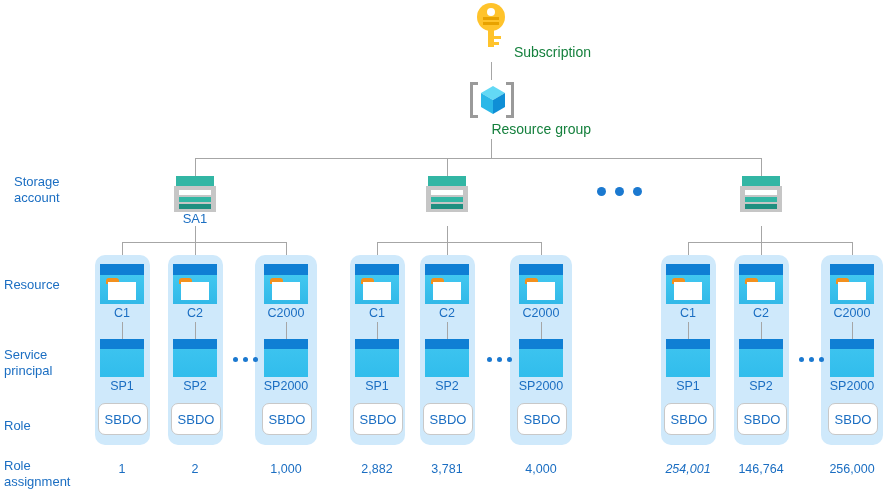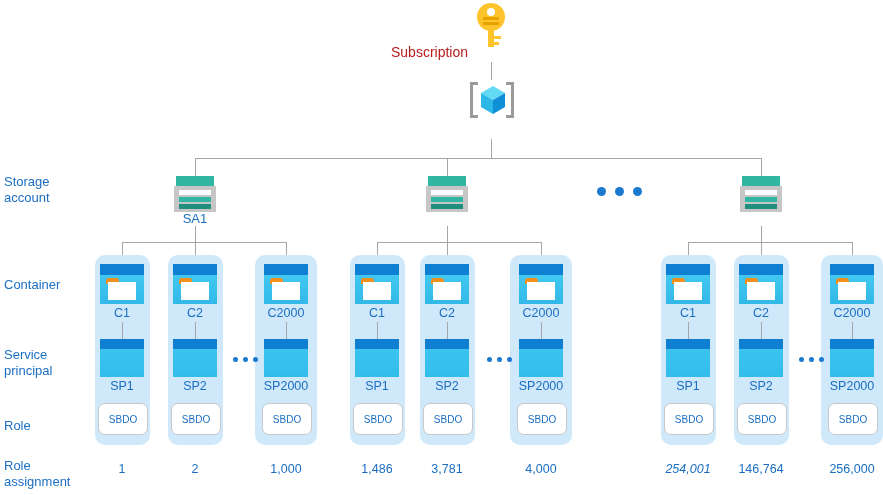--- a/index.html
+++ b/index.html
@@ -29,24 +29,24 @@
     white-space: pre-line;
   }
   .node-label {
     color: #1b6ec2;
     font-size: 13px;
     line-height: 15px;
     text-align: center;
     width: 120px;
   }
   .center-label {
-    color: #b91c1c;
+    color: #15803d;
     font-size: 14px;
     line-height: 16px;
-    text-align: left;
+    text-align: right;
     width: 200px;
   }
   .small-label {
     color: #1b6ec2;
     font-size: 12.5px;
     line-height: 15px;
     text-align: center;
     width: 90px;
   }
 
@@ -167,21 +167,21 @@
   }
 
   
   .sbdo {
     position: absolute;
     width: 48px; height: 30px;
     background: #ffffff;
     border: 1px solid #c8c8c8;
     border-radius: 7px;
     color: #1b6ec2;
-    font-size: 10px;
+    font-size: 13px;
     display: flex;
     align-items: center;
     justify-content: center;
   }
 
   
   .dots {
     position: absolute;
     display: flex;
     gap: 5px;
@@ -193,23 +193,23 @@
     background: #1b79d0;
   }
   .dots.big { gap: 9px; }
   .dots.big .dot { width: 9px; height: 9px; }
 </style>
 </head>
 <body>
 
 <div class="stage">
 
-  <div class="abs row-label" style="top:174px;">Storage
+  <div class="abs row-label" style="top:174px;margin-left:10px;">Storage
 account</div>
-  <div class="abs row-label" style="top:277px;">Container</div>
+  <div class="abs row-label" style="top:277px;">Resource</div>
   <div class="abs row-label" style="top:347px;">Service
 principal</div>
   <div class="abs row-label" style="top:418px;">Role</div>
   <div class="abs row-label" style="top:458px;">Role
 assignment</div>
 
   <div class="key-wrap" style="left:474px; top:3px;">
     <div class="key-bow"></div>
     <div class="key-hole"></div>
     <div class="key-slot" style="top:14px;"></div>
@@ -224,20 +224,21 @@
 
   <div class="rg-wrap" style="left:470px; top:80px;">
     <div class="rg-bracket l"></div>
     <div class="rg-bracket r"></div>
     <svg class="rg-cube" width="24" height="28" viewBox="0 0 24 28">
       <polygon points="12,0 24,7 12,14 0,7" fill="#63d9f5"></polygon>
       <polygon points="0,7 12,14 12,28 0,21" fill="#2bb8e8"></polygon>
       <polygon points="24,7 12,14 12,28 24,21" fill="#0f8fd6"></polygon>
     </svg>
   </div>
+  <div class="abs center-label" style="left:391px; top:121px;">Resource group</div>
 
   <div class="line-v" style="left:491px; top:139px; height:19px;"></div>
 
   <div class="line-h" style="left:195px; top:158px; width:566px;"></div>
 
   <div class="line-v" style="left:195px; top:158px; height:18px;"></div>
   <div class="line-v" style="left:447px; top:158px; height:18px;"></div>
   <div class="line-v" style="left:761px; top:158px; height:18px;"></div>
 
   <div class="dots big" style="left:597px; top:187px;">
@@ -344,21 +345,21 @@
       <div class="ct-page"></div>
   </div>
   <div class="abs small-label" style="left:332px; top:306px;">C1</div>
   <div class="line-v" style="left:377px; top:322px; height:17px;"></div>
   <div class="sp-wrap" style="left:355px; top:339px;">
     <div class="sp-head"></div>
       <div class="sp-body"></div>
   </div>
   <div class="abs small-label" style="left:332px; top:379px;">SP1</div>
   <div class="sbdo" style="left:353px; top:403px;">SBDO</div>
-  <div class="abs small-label" style="left:332px; top:462px;">1,486</div>
+  <div class="abs small-label" style="left:332px; top:462px;">2,882</div>
 
   <div class="ct-wrap" style="left:425px; top:264px;">
     <div class="ct-head"></div>
       <div class="ct-body"></div>
       <div class="ct-tab"></div>
       <div class="ct-page"></div>
   </div>
   <div class="abs small-label" style="left:402px; top:306px;">C2</div>
   <div class="line-v" style="left:447px; top:322px; height:17px;"></div>
   <div class="sp-wrap" style="left:425px; top:339px;">

